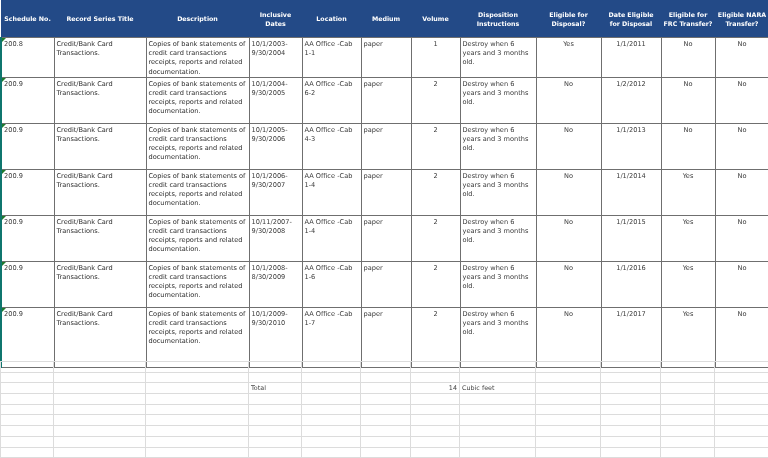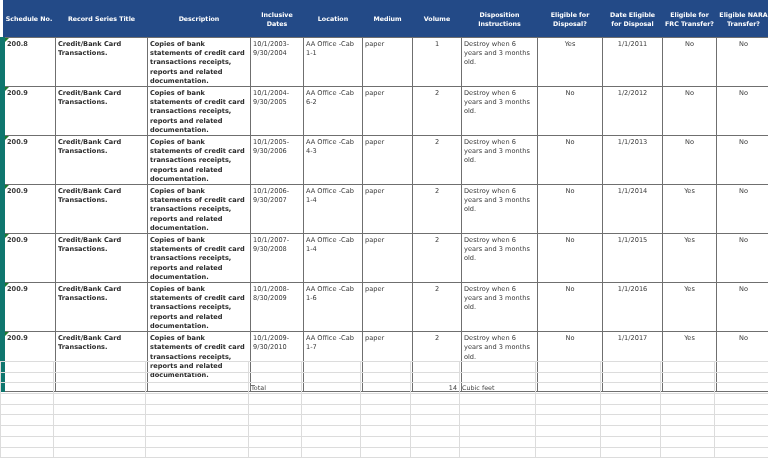--- a/index.html
+++ b/index.html
@@ -5,23 +5,23 @@
   html, body { margin:0; padding:0; background:#ffffff; }
   body { width:768px; height:458px; overflow:hidden; position:relative;
          font-family:"DejaVu Sans", sans-serif; color:#333; }
   .sheet { position:absolute; left:0; top:0; width:768px; height:458px; }
   table.log { position:absolute; left:0; top:0; border-collapse:collapse; table-layout:fixed; width:768px; }
   table.log th { background:#234a87; color:#ffffff; font-size:6.3px; font-weight:bold;
                  height:37px; padding:0 2px; text-align:center; vertical-align:middle;
                  border:none; line-height:9px; }
   table.log td { font-size:6.6px; line-height:9.2px; vertical-align:top; padding:2px 2px 0 2px;
                  border:1px solid #6f6f6f; color:#3a3a3a; overflow:hidden; }
-  table.log td.bold { font-weight:bold; color:#2d2d2d; }
+  table.log td.bold { font-weight:normal; color:#2d2d2d; }
   table.log td.center { text-align:center; }
-  table.log td.first { position:relative; border-left:5px solid #0f766e;font-weight:bold; }
+  table.log td.first { position:relative; border-left:2px solid #0f766e; }
   table.log td.first .tri { position:absolute; left:0; top:0; width:0; height:0;
          border-top:4px solid #1f7a2e; border-right:4px solid transparent; }
   tr.r1 td { height:34px; }
   tr.rn td { height:43px; }
   tr.rlast td { height:57px; }
   .grid { position:absolute; left:0; top:361px; width:768px; }
   .grid table { border-collapse:collapse; table-layout:fixed; width:768px; }
   .grid td { height:9.7px; border:1px solid #dcdcdc; padding:0 2px; font-size:6.4px;
              line-height:9px; color:#444; overflow:hidden; white-space:nowrap; }
   .grid td.num { text-align:right; }
@@ -115,21 +115,21 @@
         <td>Destroy when 6 years and 3 months old.</td>
         <td class="center">No</td>
         <td class="center">1/1/2014</td>
         <td class="center">Yes</td>
         <td class="center">No</td>
       </tr>
       <tr class="rn">
         <td class="first"><span class="tri"></span><span>200.9</span></td>
         <td class="bold">Credit/Bank Card Transactions.</td>
         <td class="bold">Copies of bank statements of credit card transactions receipts, reports and related documentation.</td>
-        <td>10/1/2007-9/30/2008</td>
+        <td>10/11/2007-9/30/2008</td>
         <td>AA Office -Cab 1-4</td>
         <td>paper</td>
         <td class="center">2</td>
         <td>Destroy when 6 years and 3 months old.</td>
         <td class="center">No</td>
         <td class="center">1/1/2015</td>
         <td class="center">Yes</td>
         <td class="center">No</td>
       </tr>
       <tr class="rn">

